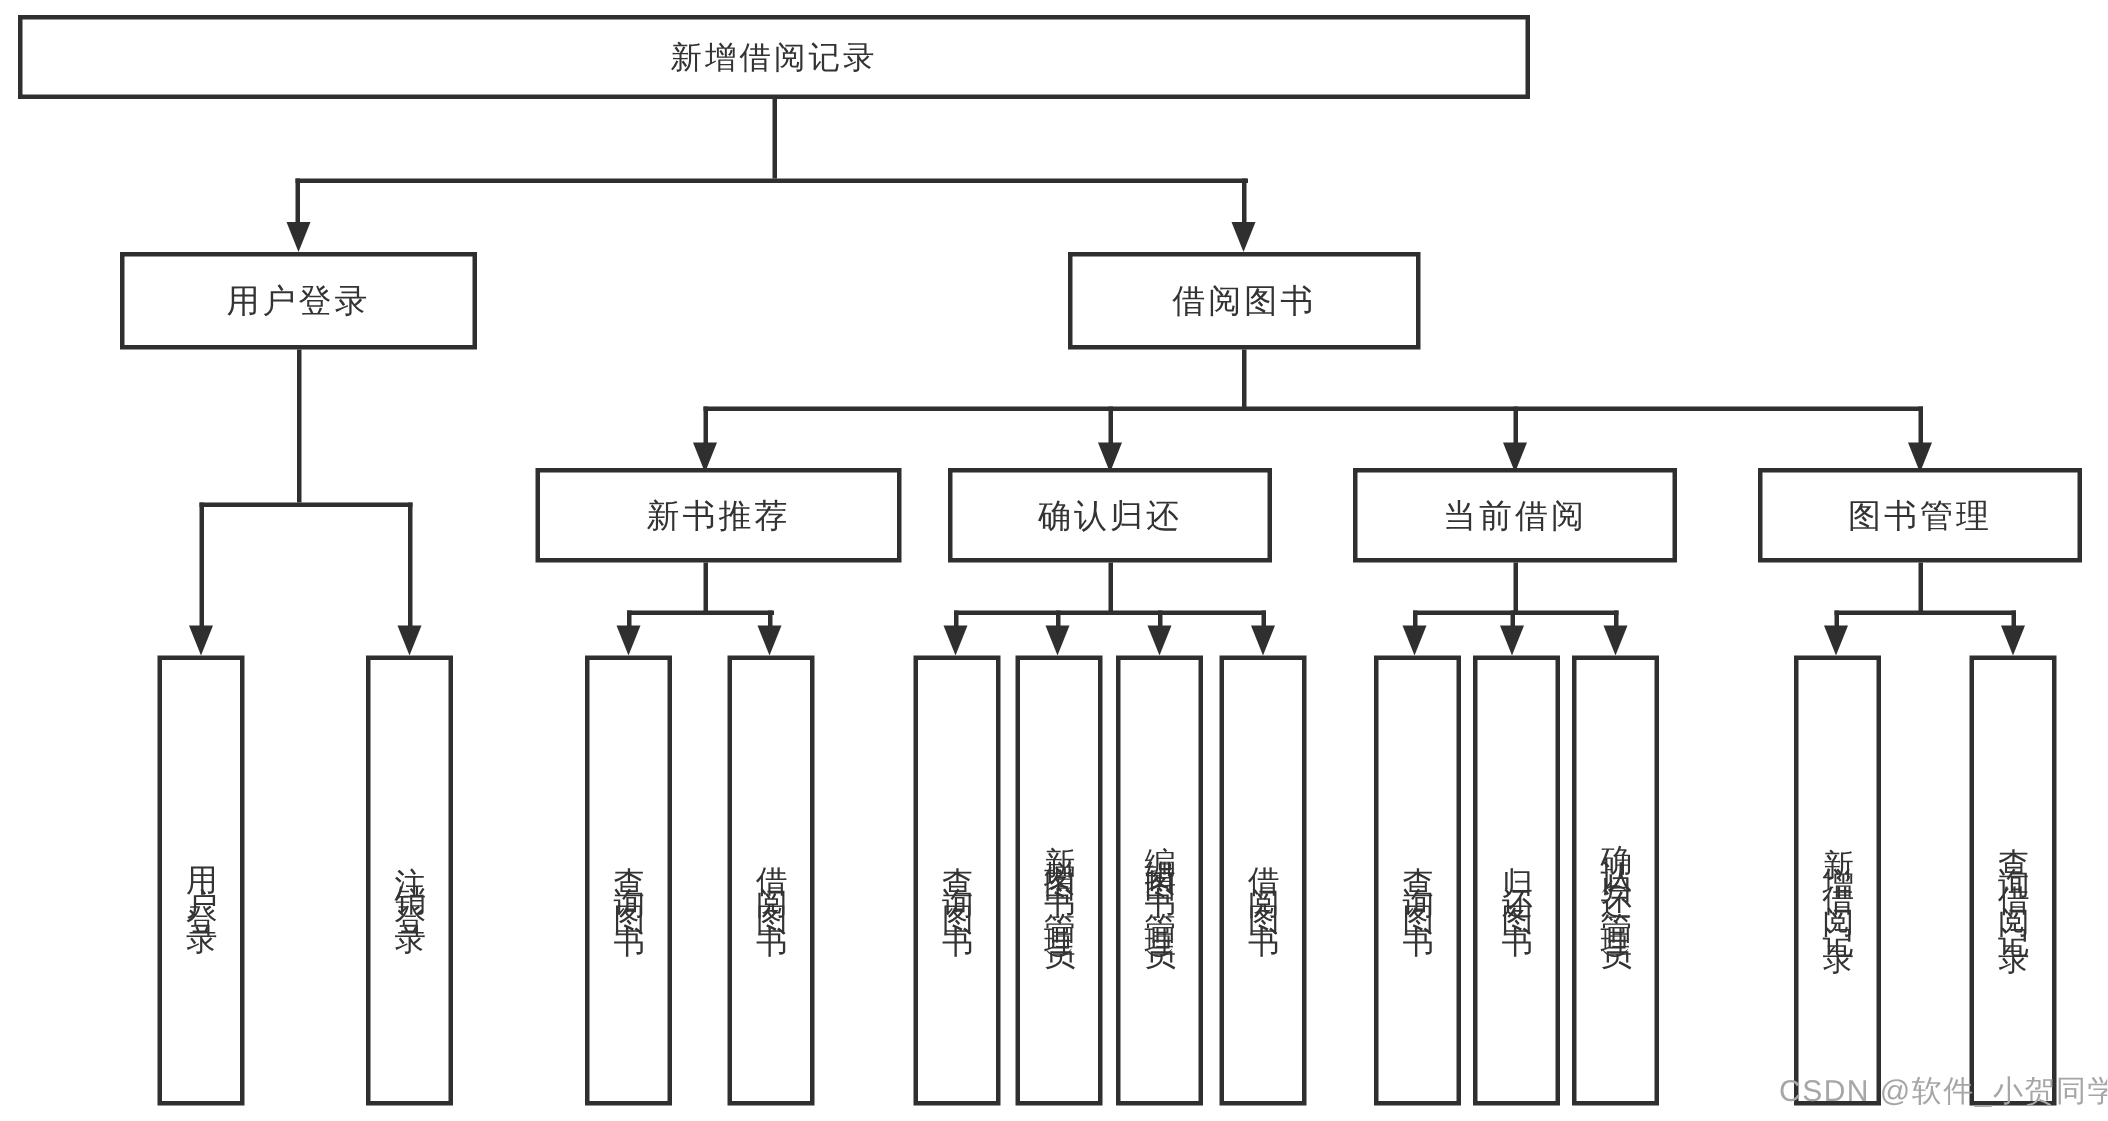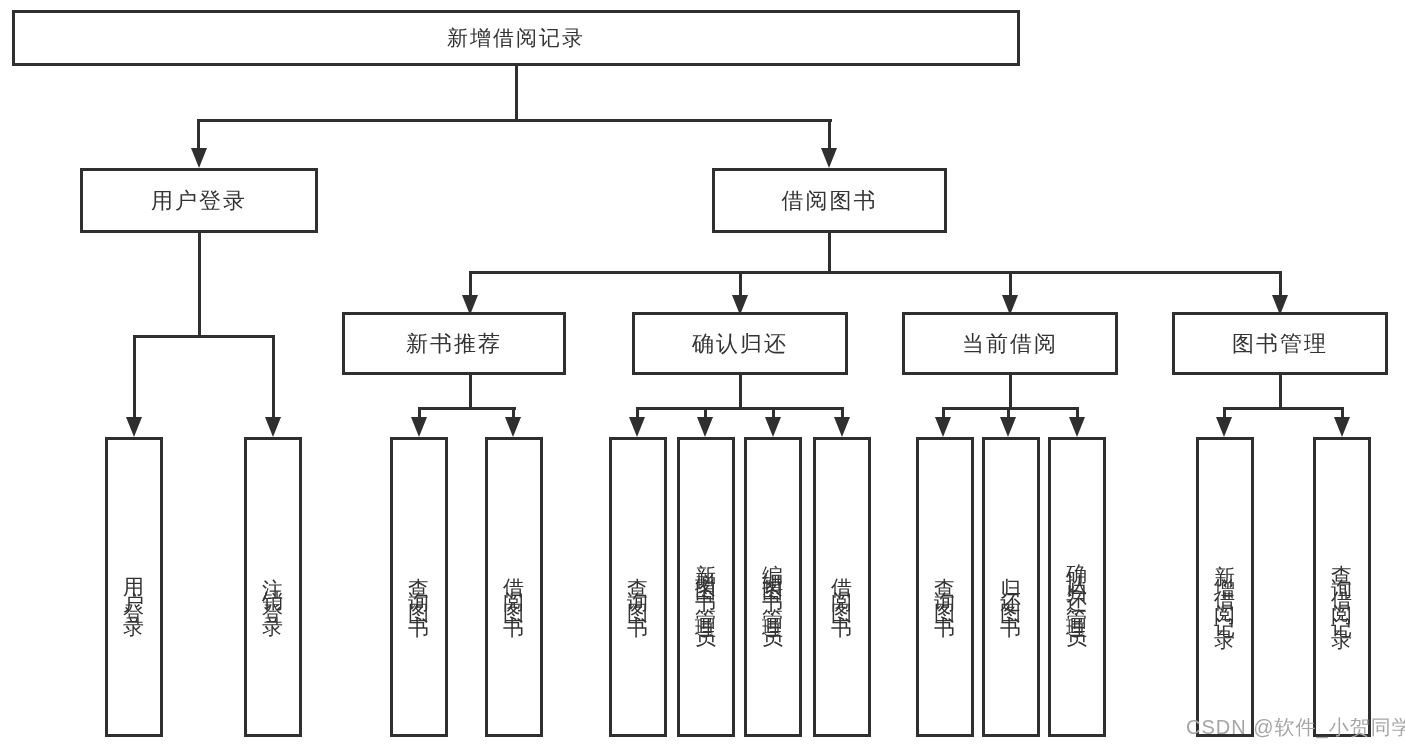--- a/index.html
+++ b/index.html
@@ -63,21 +63,21 @@
   <div class="line" style="left:469px;top:271px;width:813px;height:3px;"></div>
   <div class="line" style="left:469px;top:271px;width:3px;height:27px;"></div>
   <div class="line" style="left:739px;top:271px;width:3px;height:27px;"></div>
   <div class="line" style="left:1009px;top:271px;width:3px;height:27px;"></div>
   <div class="line" style="left:1279px;top:271px;width:3px;height:27px;"></div>
   <div class="arrow" style="left:462px;top:295px;"></div>
   <div class="arrow" style="left:732px;top:295px;"></div>
   <div class="arrow" style="left:1002px;top:295px;"></div>
   <div class="arrow" style="left:1272px;top:295px;"></div>
 
-  <div class="box" style="left:342px;top:312px;width:224px;height:63px;">
+  <div class="box" style="left:357px;top:312px;width:244px;height:63px;">
     <span class="hlabel">新书推荐</span>
   </div>
   <div class="box" style="left:632px;top:312px;width:216px;height:63px;">
     <span class="hlabel">确认归还</span>
   </div>
   <div class="box" style="left:902px;top:312px;width:216px;height:63px;text-align:right;">
     <span class="hlabel">当前借阅</span>
   </div>
   <div class="box" style="left:1172px;top:312px;width:216px;height:63px;">
     <span class="hlabel">图书管理</span>

